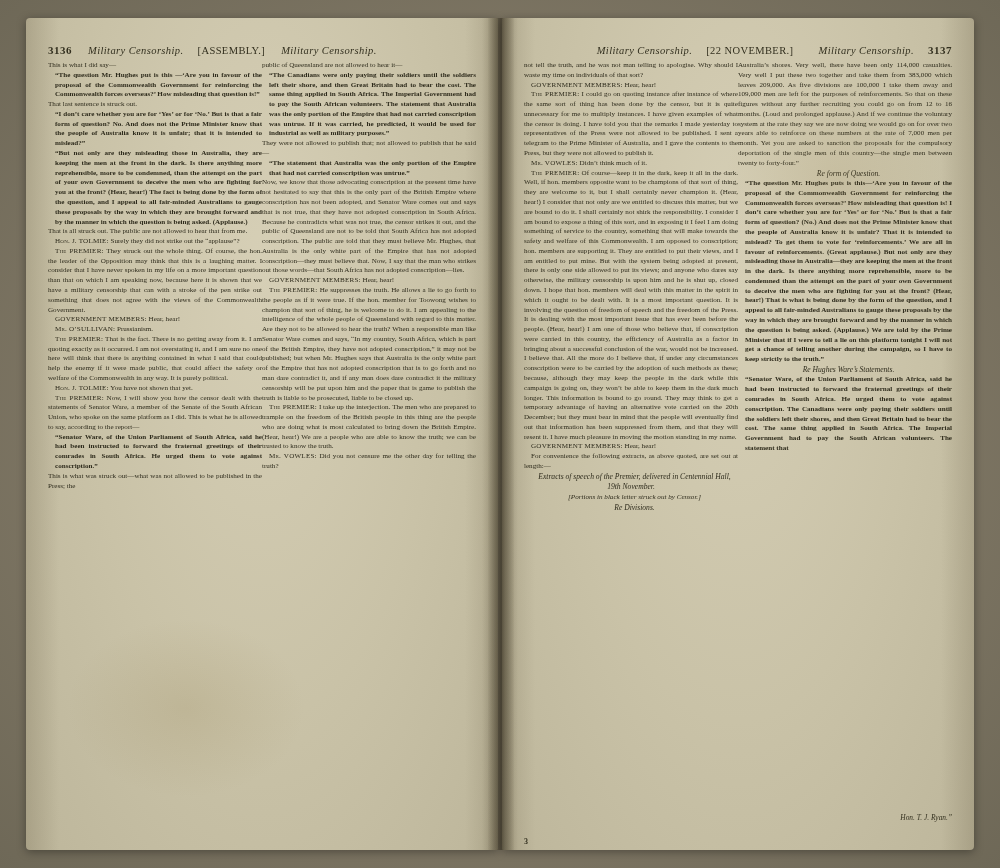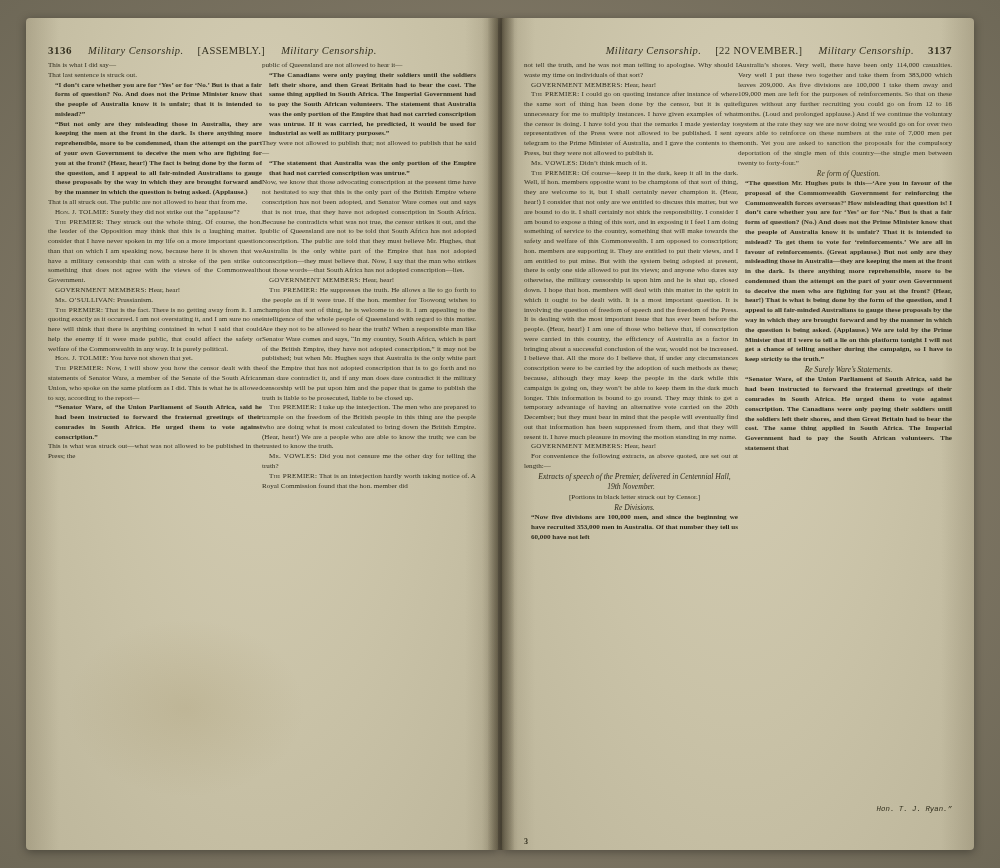--- a/index.html
+++ b/index.html
@@ -79,21 +79,21 @@
     letter-spacing: 0.5px;
   }
   .running-head .seg {
     white-space: nowrap;
   }
   .rh-left .folio { margin-right: 16px; text-align: right; }
   .rh-left .seg1 { margin-right: 14px; }
   .rh-left .seg2 { font-style: normal; margin-right: 16px; text-align: center; }
   .rh-right { justify-content: flex-end; }
   .rh-right .seg1 { margin-right: 14px; }
-  .rh-right .seg2 { font-style: normal; margin-right: 16px; text-align: center; }
+  .rh-right .seg2 { font-style: normal; margin-right: 25px; text-align: center; }
   .rh-right .folio { margin-left: 14px; }
   .cols {
     display: flex;
     height: 742px;
   }
   .col {
     width: 50%;
     font-size: 7.1px;
     line-height: 1.38;
     text-align: justify;
@@ -119,22 +119,21 @@
     font-style: italic;
     font-size: 7.6px;
     text-indent: 0;
     margin: 5px 0 3px 0;
   }
   .catch {
     text-align: right;
     font-style: italic;
     font-size: 7.4px;
     text-indent: 0;
-    margin-top: 2px;
-    font-family: Liberation Mono, monospace;
+    margin-top: 10px;
   }
   .catch-left {
     text-align: left;
     font-style: italic;
     font-size: 7.4px;
     text-indent: 0;
     margin-top: 6px;
   }
   .pagenum-bottom {
     position: absolute;
@@ -176,20 +175,21 @@
     <div class="page-inner">
       <div class="running-head rh-left">
         <span class="folio">3136</span>
         <span class="seg seg1">Military Censorship.</span>
         <span class="seg seg2">[ASSEMBLY.]</span>
         <span class="seg seg3">Military Censorship.</span>
       </div>
       <div class="cols">
         <div class="col" id="L1">
             <p class="noindent">This is what I did say—</p>
+            <p class="hang bold">“The question Mr. Hughes put is this —‘Are you in favour of the proposal of the Commonwealth Government for reinforcing the Commonwealth forces overseas?’ How misleading that question is!”</p>
             <p class="noindent">That last sentence is struck out.</p>
             <p class="hang bold">“I don’t care whether you are for ‘Yes’ or for ‘No.’ But is that a fair form of question? No. And does not the Prime Minister know that the people of Australia know it is unfair; that it is intended to mislead?”</p>
             <p class="hang bold">“But not only are they misleading those in Australia, they are keeping the men at the front in the dark. Is there anything more reprehensible, more to be condemned, than the attempt on the part of your own Government to deceive the men who are fighting for you at the front? (Hear, hear!) The fact is being done by the form of the question, and I appeal to all fair-minded Australians to gauge these proposals by the way in which they are brought forward and by the manner in which the question is being asked. (Applause.)</p>
             <p class="noindent">That is all struck out. The public are not allowed to hear that from me.</p>
             <p class=""><span class="sc">Hon. J. TOLMIE:</span> Surely they did not strike out the “applause”?</p>
             <p class=""><span class="sc">The PREMIER:</span> They struck out the whole thing. Of course, the hon. the leader of the Opposition may think that this is a laughing matter. I consider that I have never spoken in my life on a more important question than that on which I am speaking now, because here it is shown that we have a military censorship that can with a stroke of the pen strike out something that does not agree with the views of the Commonwealth Government.</p>
             <p class=""><span class="sc">GOVERNMENT MEMBERS:</span> Hear, hear!</p>
             <p class=""><span class="sc">Mr. O’SULLIVAN:</span> Prussianism.</p>
             <p class=""><span class="sc">The PREMIER:</span> That is the fact. There is no getting away from it. I am quoting exactly as it occurred. I am not overstating it, and I am sure no one here will think that there is anything contained in what I said that could help the enemy if it were made public, that could affect the safety or welfare of the Commonwealth in any way. It is purely political.</p>
             <p class=""><span class="sc">Hon. J. TOLMIE:</span> You have not shown that yet.</p>
@@ -200,21 +200,20 @@
         <div class="col" id="L2">
             <p class="noindent">public of Queensland are not allowed to hear it—</p>
             <p class="hang bold">“The Canadians were only paying their soldiers until the soldiers left their shore, and then Great Britain had to bear the cost. The same thing applied in South Africa. The Imperial Government had to pay the South African volunteers. The statement that Australia was the only portion of the Empire that had not carried conscription was untrue. If it was carried, he predicted, it would be used for industrial as well as military purposes.”</p>
             <p class="noindent">They were not allowed to publish that; not allowed to publish that he said—</p>
             <p class="hang bold">“The statement that Australia was the only portion of the Empire that had not carried conscription was untrue.”</p>
             <p class="noindent">Now, we know that those advocating conscription at the present time have not hesitated to say that this is the only part of the British Empire where conscription has not been adopted, and Senator Ware comes out and says that is not true, that they have not adopted conscription in South Africa. Because he contradicts what was not true, the censor strikes it out, and the public of Queensland are not to be told that South Africa has not adopted conscription. The public are told that they must believe Mr. Hughes, that Australia is the only white part of the Empire that has not adopted conscription—they must believe that. Now, I say that the man who strikes out those words—that South Africa has not adopted conscription—lies.</p>
             <p class=""><span class="sc">GOVERNMENT MEMBERS:</span> Hear, hear!</p>
             <p class=""><span class="sc">The PREMIER:</span> He suppresses the truth. He allows a lie to go forth to the people as if it were true. If the hon. member for Toowong wishes to champion that sort of thing, he is welcome to do it. I am appealing to the intelligence of the whole people of Queensland with regard to this matter. Are they not to be allowed to hear the truth? When a responsible man like Senator Ware comes and says, “In my country, South Africa, which is part of the British Empire, they have not adopted conscription,” it may not be published; but when Mr. Hughes says that Australia is the only white part of the Empire that has not adopted conscription that is to go forth and no man dare contradict it, and if any man does dare contradict it the military censorship will be put upon him and the paper that is game to publish the truth is liable to be prosecuted, liable to be closed up.</p>
             <p class=""><span class="sc">The PREMIER:</span> I take up the interjection. The men who are prepared to trample on the freedom of the British people in this thing are the people who are doing what is most calculated to bring down the British Empire. (Hear, hear!) We are a people who are able to know the truth; we can be trusted to know the truth.</p>
             <p class=""><span class="sc">Mr. VOWLES:</span> Did you not censure me the other day for telling the truth?</p>
-            <p class=""><span class="sc">The PREMIER:</span> That is an interjection hardly worth taking notice of. A Royal Commission found that the hon. member did</p>
           </div>
       </div>
     </div>
     <div class="stain-a"></div>
     <div class="edge-shadow-left"></div>
   </div>
 
   <div class="page page-right">
     <div class="page-inner">
       <div class="running-head rh-right">
@@ -226,29 +225,28 @@
       <div class="cols">
         <div class="col" id="R1">
             <p class="noindent">not tell the truth, and he was not man telling to apologise. Why should I waste my time on individuals of that sort?</p>
             <p class=""><span class="sc">GOVERNMENT MEMBERS:</span> Hear, hear!</p>
             <p class=""><span class="sc">The PREMIER:</span> I could go on quoting instance after instance of where the same sort of thing has been done by the censor, but it is quite unnecessary for me to multiply instances. I have given examples of what the censor is doing. I have told you that the remarks I made yesterday to representatives of the Press were not allowed to be published. I sent a telegram to the Prime Minister of Australia, and I gave the contents to the Press, but they were not allowed to publish it.</p>
             <p class=""><span class="sc">Mr. VOWLES:</span> Didn’t think much of it.</p>
             <p class=""><span class="sc">The PREMIER:</span> Of course—keep it in the dark, keep it all in the dark. Well, if hon. members opposite want to be champions of that sort of thing, they are welcome to it, but I shall certainly never champion it. (Hear, hear!) I consider that not only are we entitled to discuss this matter, but we are bound to do it. I shall certainly not shirk the responsibility. I consider I am bound to expose a thing of this sort, and in exposing it I feel I am doing something of service to the country, something that will make towards the safety and welfare of this Commonwealth. I am opposed to conscription; hon. members are supporting it. They are entitled to put their views, and I am entitled to put mine. But with the system being adopted at present, there is only one side allowed to put its views; and anyone who dares say otherwise, the military censorship is upon him and he is shut up, closed down. I hope that hon. members will deal with this matter in the spirit in which it ought to be dealt with. It is a most important question. It is involving the question of freedom of speech and the freedom of the Press. It is dealing with the most important issue that has ever been before the people. (Hear, hear!) I am one of those who believe that, if conscription were carried in this country, the efficiency of Australia as a factor in bringing about a successful conclusion of the war, would not be increased. I believe that. All the more do I believe that, if under any circumstances conscription were to be carried by the adoption of such methods as these; because, although they may keep the people in the dark while this campaign is going on, they won’t be able to keep them in the dark much longer. This information is bound to go round. They may think to get a temporary advantage of having an alternative vote carried on the 20th December; but they must bear in mind that the people will eventually find out that information has been suppressed from them, and that they will resent it. I have much pleasure in moving the motion standing in my name.</p>
             <p class=""><span class="sc">GOVERNMENT MEMBERS:</span> Hear, hear!</p>
             <p class="">For convenience the following extracts, as above quoted, are set out at length:—</p>
             <p class="subhead">Extracts of speech of the Premier, delivered in Centennial Hall, 19th November.</p>
-            <p class="center" style="">[Portions in black letter struck out by Censor.]</p>
+            <p class="center" style="font-style: italic;">[Portions in black letter struck out by Censor.]</p>
             <p class="subhead">Re Divisions.</p>
-            <p class="hang bold">“Now five divisions are 100,000 men, and since the beginning we have recruited 353,000 men in Australia. Of that number they tell us 60,000 have not left</p>
           </div>
         <div class="col" id="R2">
             <p class="noindent">Australia’s shores. Very well, there have been only 114,000 casualties. Very well I put these two together and take them from 383,000 which leaves 209,000. As five divisions are 100,000 I take them away and 109,000 men are left for the purposes of reinforcements. So that on these figures without any further recruiting you could go on from 12 to 16 months. (Loud and prolonged applause.) And if we continue the voluntary system at the rate they say we are now doing we would go on for over two years able to reinforce on these numbers at the rate of 7,000 men per month. Yet you are asked to sanction the proposals for the compulsory deportation of the single men of this country—the single men between twenty to forty-four.”</p>
             <p class="subhead">Re form of Question.</p>
             <p class="hang bold">“The question Mr. Hughes puts is this—‘Are you in favour of the proposal of the Commonwealth Government for reinforcing the Commonwealth forces overseas?’ How misleading that question is! I don’t care whether you are for ‘Yes’ or for ‘No.’ But is that a fair form of question? (No.) And does not the Prime Minister know that the people of Australia know it is unfair? That it is intended to mislead? To get them to vote for ‘reinforcements.’ We are all in favour of reinforcements. (Great applause.) But not only are they misleading those in Australia—they are keeping the men at the front in the dark. Is there anything more reprehensible, more to be condemned than the attempt on the part of your own Government to deceive the men who are fighting for you at the front? (Hear, hear!) That is what is being done by the form of the question, and I appeal to all fair-minded Australians to gauge these proposals by the way in which they are brought forward and by the manner in which the question is being asked. (Applause.) We are told by the Prime Minister that if I were to tell a lie on this platform tonight I will not get a chance of telling another during the campaign, so I have to keep strictly to the truth.”</p>
-            <p class="subhead">Re Surely Ware’s Statements.</p>
+            <p class="subhead">Re Hughes Ware’s Statements.</p>
             <p class="hang bold">“Senator Ware, of the Union Parliament of South Africa, said he had been instructed to forward the fraternal greetings of their comrades in South Africa. He urged them to vote against conscription. The Canadians were only paying their soldiers until the soldiers left their shores, and then Great Britain had to bear the cost. The same thing applied in South Africa. The Imperial Government had to pay the South African volunteers. The statement that</p>
           </div>
       </div>
       <div class="catch">Hon. T. J. Ryan.”</div>
       <div class="pagenum-bottom">3</div>
     </div>
     <div class="stain-b"></div>
     <div class="edge-shadow-right"></div>
   </div>
 

